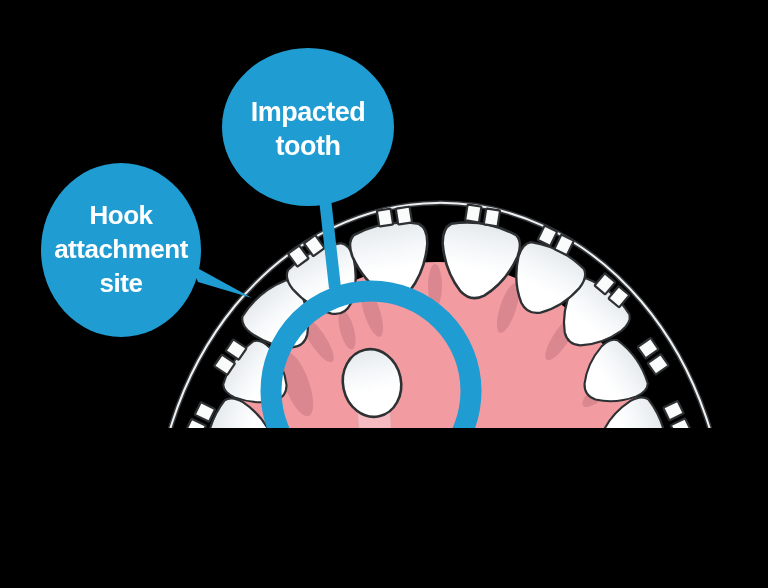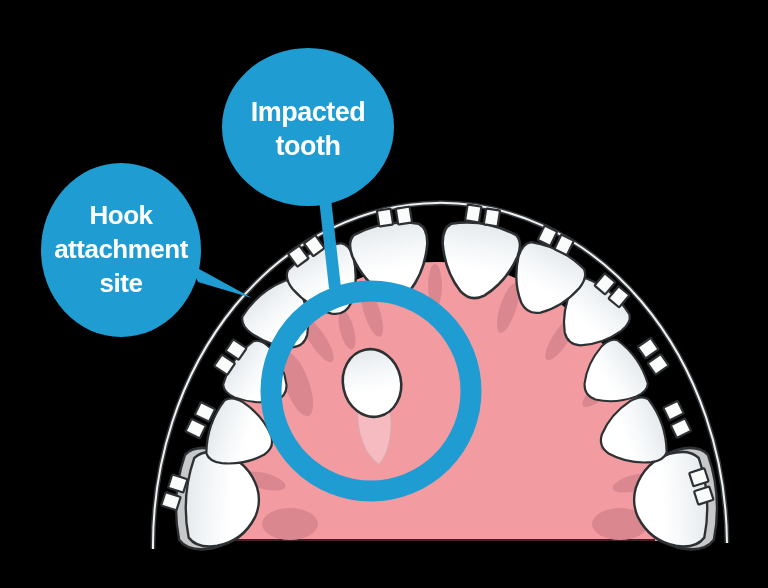--- a/index.html
+++ b/index.html
@@ -1,16 +1,16 @@
 <!DOCTYPE html>
 <html><head>
 <meta charset="utf-8">
 <style>
   html,body{margin:0;padding:0;background:#000;}
-  .stage{position:relative;width:768px;height:588px;background:#000;overflow:hidden;}
+  .stage{position:relative;width:768px;height:428px;background:#000;overflow:hidden;}
   svg{display:block;}
   .tooth{stroke:#2e3133;stroke-width:2.6;}
   .band{fill:#c6c8ca;stroke:#2e3133;stroke-width:2.4;}
   .shadow{fill:#da8790;}
   .wire-outer{fill:none;stroke:#34373a;stroke-width:5;}
   .wire-inner{fill:none;stroke:#eff1f2;stroke-width:2;}
   .bracket{fill:#fafbfb;stroke:#2e3133;stroke-width:2.2;}
   .bubble-text{font-family:"Liberation Sans","DejaVu Sans",sans-serif;
                font-weight:bold;font-size:27px;letter-spacing:-0.5px;
                fill:#ffffff;text-anchor:middle;}

